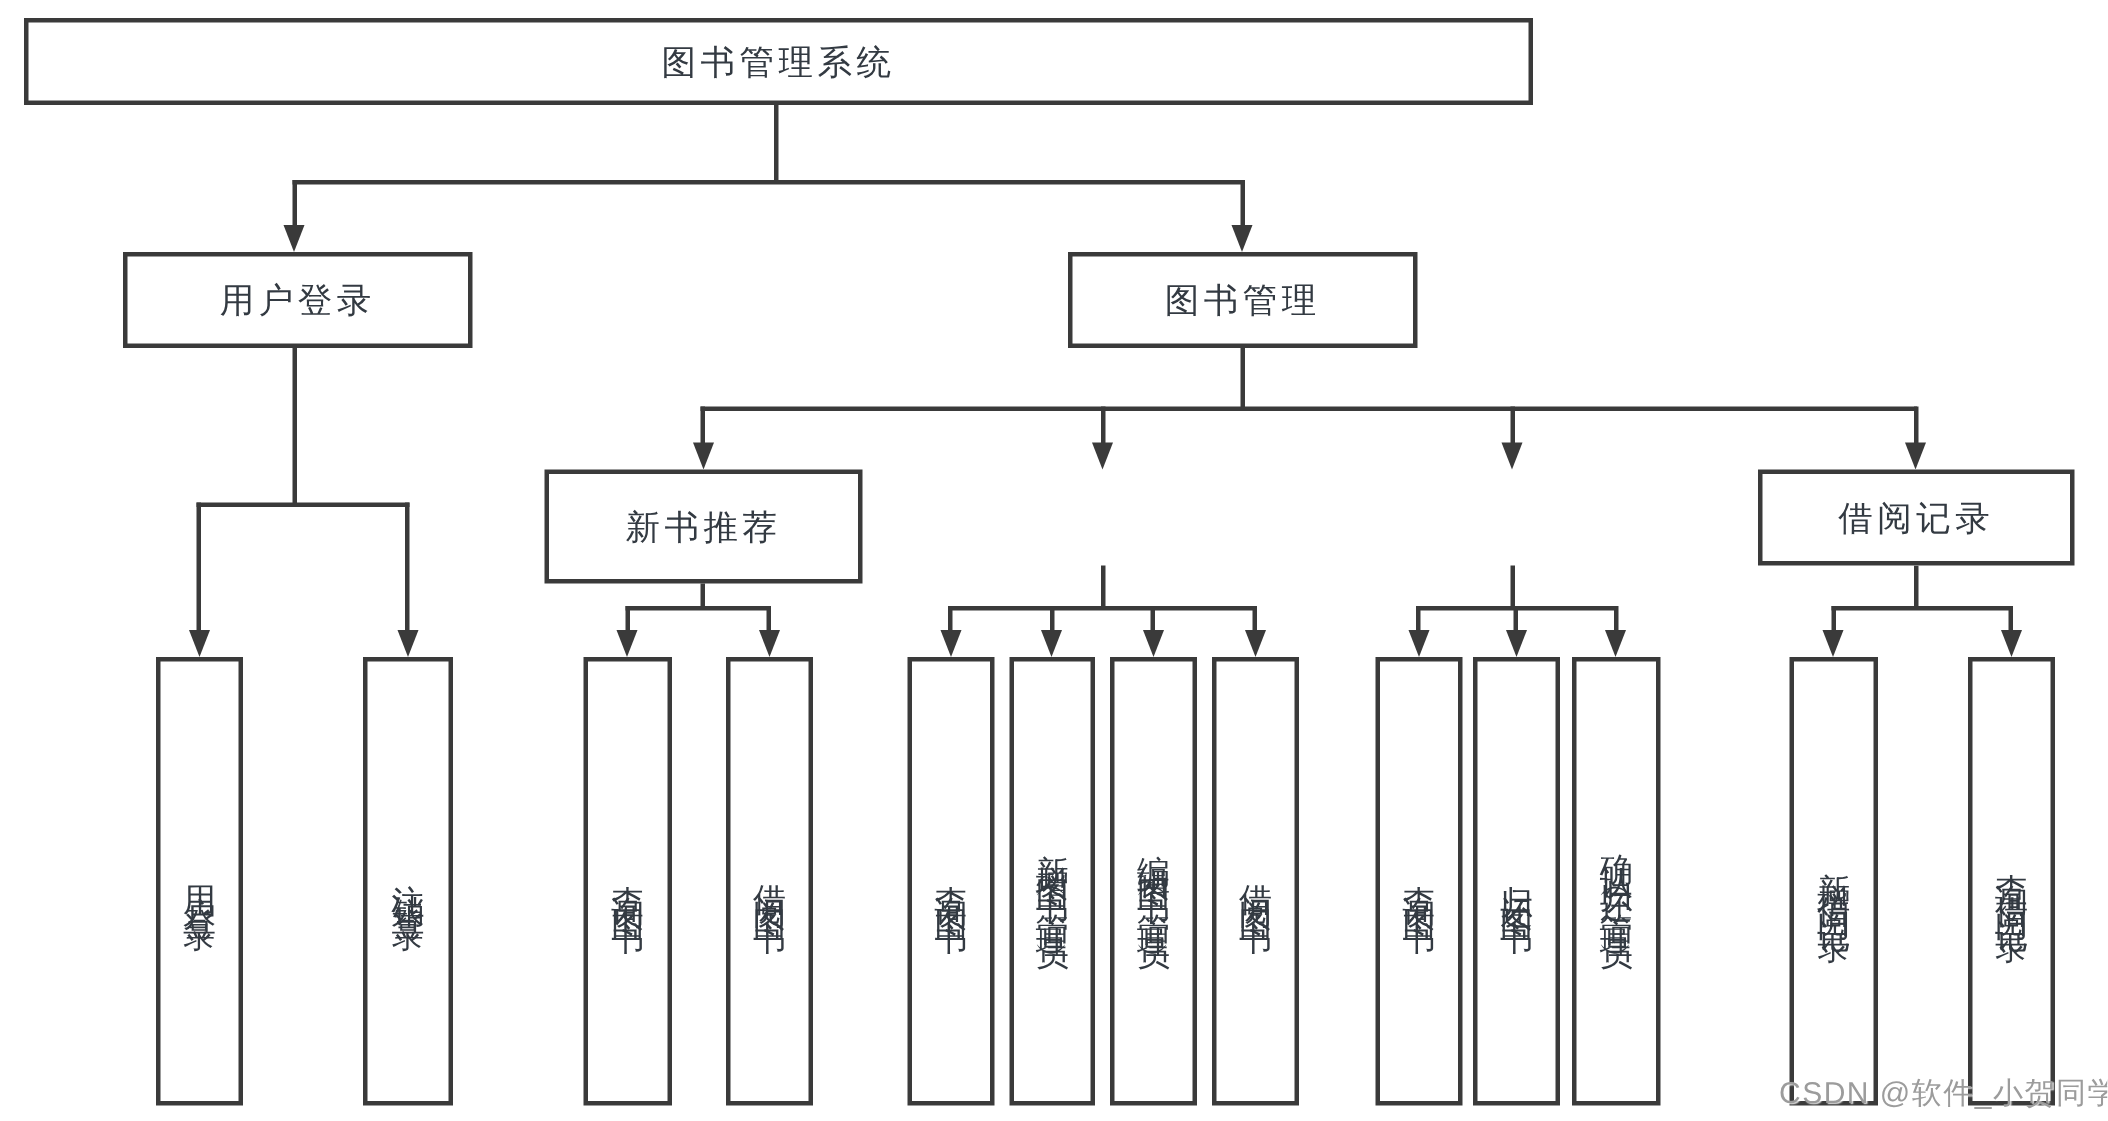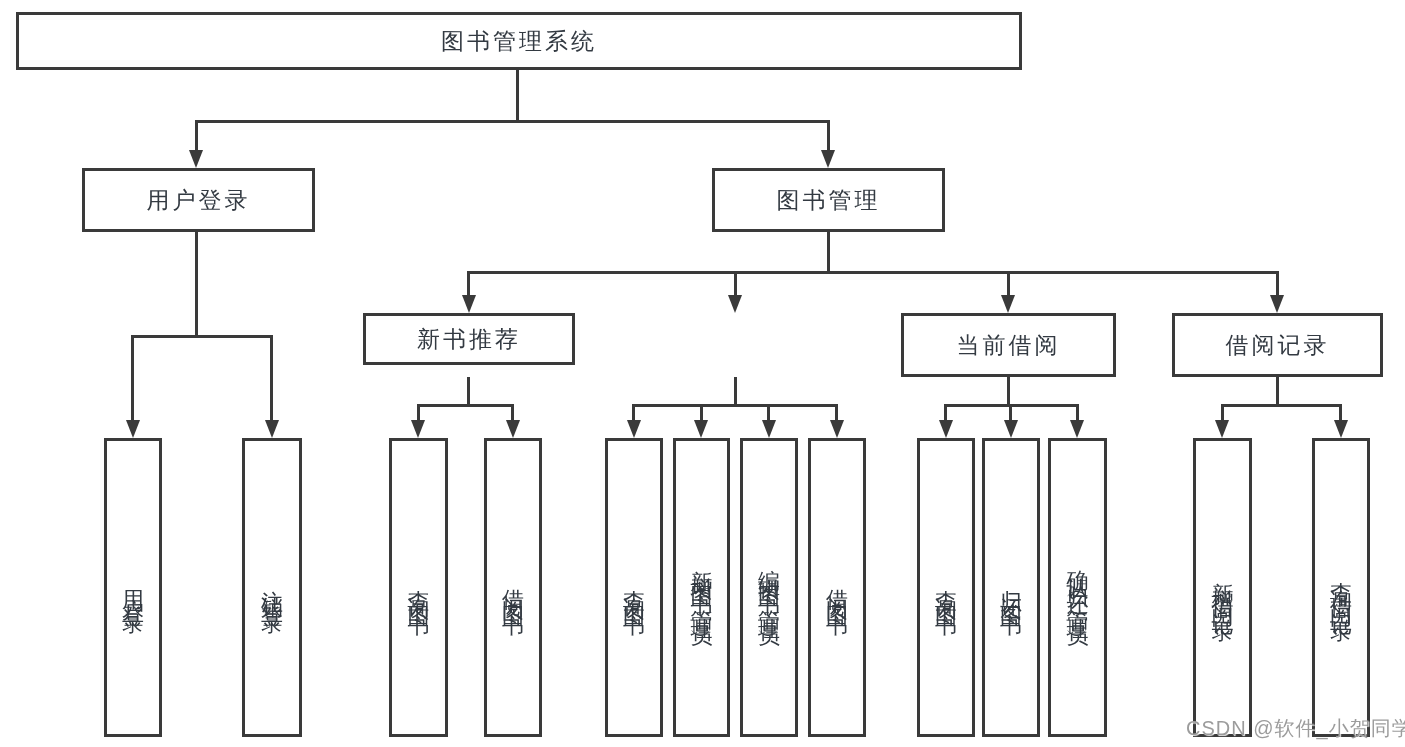--- a/index.html
+++ b/index.html
@@ -128,22 +128,21 @@
   <div class="vl" style="left:1221px; top:404px; height:16px;"></div>
   <div class="arrow" style="left:1215px; top:420px;"></div>
   <div class="vl" style="left:1339px; top:404px; height:16px;"></div>
   <div class="arrow" style="left:1334px; top:420px;"></div>
 
   <div class="box" style="left:16px; top:12px; width:1006px; height:58px;">图书管理系统</div>
 
   <div class="box" style="left:82px; top:168px; width:233px; height:64px;">用户登录</div>
   <div class="box" style="left:712px; top:168px; width:233px; height:64px;">图书管理</div>
 
-  <div class="box" style="left:363px; top:313px; width:212px; height:52px;">新书推荐</div>
-  <div class="box" style="left:901px; top:313px; width:215px; height:64px;">当前借阅</div>
+  <div class="box" style="left:363px; top:313px; width:212px; height:76px;">新书推荐</div>
   <div class="box" style="left:1172px; top:313px; width:211px; height:64px;">借阅记录</div>
 
   <div class="vbox" style="left:104px; top:438px; width:58px; height:299px;">
     <span class="vtext">用户登录</span>
   </div>
   <div class="vbox" style="left:242px; top:438px; width:60px; height:299px;">
     <span class="vtext">注销登录</span>
   </div>
 
   <div class="vbox" style="left:389px; top:438px; width:59px; height:299px;">

